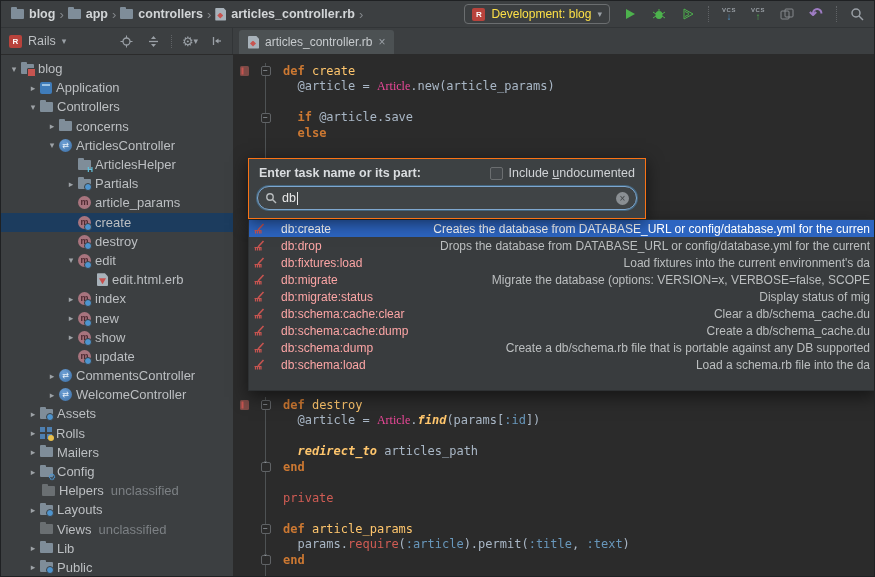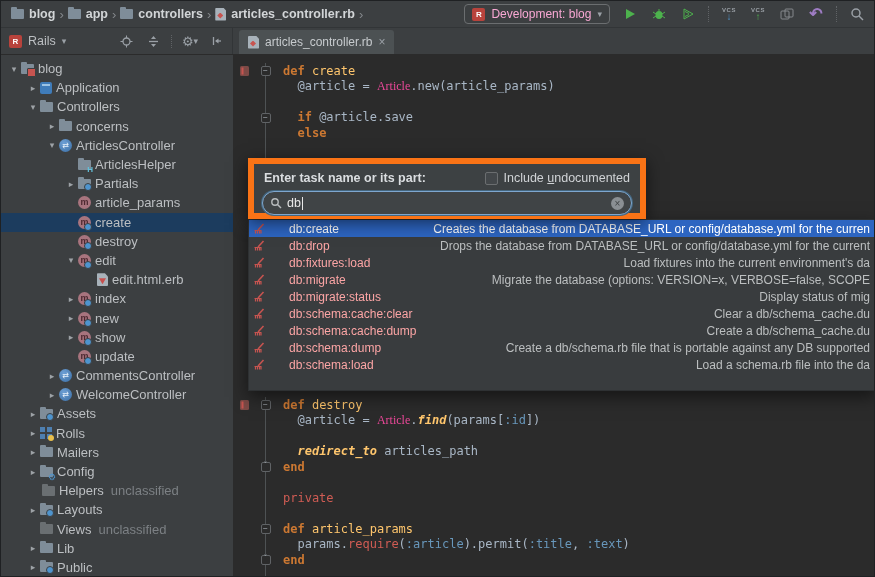--- a/index.html
+++ b/index.html
@@ -6,21 +6,21 @@
   body { background:#222; font-family:"Liberation Sans", sans-serif; }
   .window { position:relative; width:875px; height:577px; background:#3c3f41; overflow:hidden; border:1px solid #1f2123; }
 
   
   .topbar { position:absolute; left:0; top:0; right:0; height:27px; display:flex; align-items:center;
             padding:0 8px 0 10px; border-bottom:1px solid #323537; background:#3c3f41; }
   .crumb { display:flex; align-items:center; gap:5px; font-size:12.5px; font-weight:bold; color:#d2d5d7; cursor:default; }
   .crumb-sep { color:#84888c; font-size:13px; margin:0 4px; }
   .right-cluster { margin-left:auto; display:flex; align-items:center; gap:11px; }
   .runconfig { display:flex; align-items:center; gap:6px; border:1px solid #6b6e70; border-radius:4px; height:20px; padding:0 7px; }
-  .runconfig-label { font-size:12px; color:#f9a8d4; }
+  .runconfig-label { font-size:12px; color:#fde047; }
   .caret { color:#9aa0a6; font-size:9px; }
   .tb-sep { border-left:1px dotted #606366; height:16px; }
   .act { display:inline-flex; align-items:center; justify-content:center; width:18px; height:18px; }
 
   
   .bar2 { position:absolute; left:0; top:27px; right:0; height:27px; background:#3c3f41; border-bottom:1px solid #2b2b2b; display:flex; }
   .panel-head { width:232px; display:flex; align-items:center; padding:0 6px 0 8px; gap:6px; border-right:1px solid #323537; }
   .panel-sel-label { font-size:12.5px; color:#bcbfc2; }
   .panel-tools { margin-left:auto; display:flex; align-items:center; gap:9px; color:#9aa0a6; }
   .tabstrip { flex:1; display:flex; align-items:flex-end; padding-left:6px; }
@@ -49,38 +49,38 @@
   .t-kw { color:#cc7832; font-weight:bold; }
   .t-fn { color:#ffc66d; }
   .t-itk { color:#ffc66d; font-style:italic; font-weight:bold; }
   .t-const { color:#ec4899;font-family:Liberation Serif, serif; }
   .t-sym { color:#6897bb; }
   .t-red { color:#d05c54; }
   .t-pl { color:#a9b7c6; }
 
   
   .task-dialog { position:absolute; left:247px; top:157px; width:398px; height:61px; background:#3d4143;
-                 border:6px solid #f97316; box-shadow:0 4px 16px rgba(0,0,0,.55); z-index:10; }
+                 border:1px solid #f97316; box-shadow:0 4px 16px rgba(0,0,0,.55); z-index:10; }
   .task-dialog-head { display:flex; align-items:center; padding:7px 10px 0 10px; }
   .task-title { font-size:12.5px; font-weight:bold; color:#dadde0; }
   .chk-group { margin-left:auto; display:flex; align-items:center; gap:6px; }
   .checkbox { width:13px; height:13px; background:#43474a; border:1px solid #6b6e70; border-radius:2px; }
   .chk-label { font-size:12.5px; color:#d0d3d6; }
   .ul { text-decoration:underline; }
   .search-box { margin:6px 8px 0 8px; height:24px; border-radius:13px; background:#404446;
                 border:1px solid #7ea7cf; box-shadow:0 0 0 1px #44667f; display:flex; align-items:center; padding:0 7px; }
   .search-value { font-size:12.5px; color:#e8e8e8; margin-left:5px; }
   .caret-bar { width:1px; height:13px; background:#e8e8e8; margin-left:1px; }
   .clear-btn { margin-left:auto; width:13px; height:13px; border-radius:50%; background:#8a8f93; color:#404446;
                font-size:10px; line-height:13px; text-align:center; }
 
   
   .task-list { position:absolute; left:247px; top:218px; width:628px; height:172px; background:#393c3e;
                border:1px solid #2e3133; box-shadow:0 6px 16px rgba(0,0,0,.5); z-index:9; overflow:hidden; }
-  .task-row { display:flex; align-items:center; height:17px; padding:0 5px 0 4px; gap:24px; }
+  .task-row { display:flex; align-items:center; height:17px; padding:0 5px 0 4px; gap:16px; }
   .task-row.selected { background:#2d65c1; }
   .task-name { font-size:12px; color:#fca5a5; white-space:nowrap; }
   .task-desc { font-size:12px; color:#bcbfc0; margin-left:auto; white-space:nowrap; overflow:hidden; }
   .task-row.selected .task-name, .task-row.selected .task-desc { color:#ffffff; }
 
   
   .ic-wrap { display:inline-flex; align-items:center; justify-content:center; flex:0 0 auto; }
   .ic-folder { position:relative; width:13px; height:10px; background:#7f8d99; border-radius:1px; }
   .ic-folder::before { content:""; position:absolute; left:0; top:-2px; width:6px; height:3px; background:#7f8d99; border-radius:1px 1px 0 0; }
   .ic-folder.grey { background:#6a6f72; } .ic-folder.grey::before { background:#6a6f72; }

